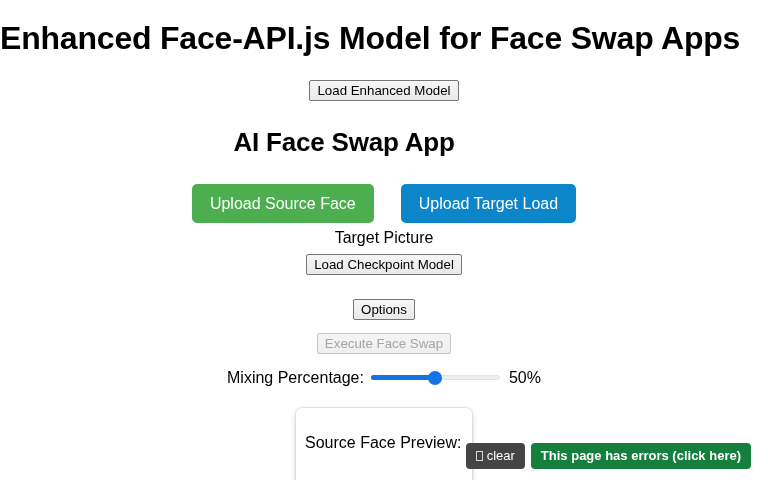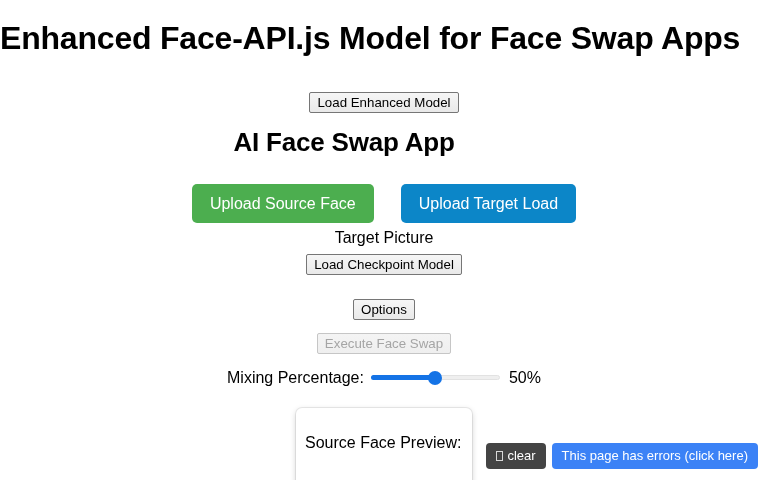--- a/index.html
+++ b/index.html
@@ -62,21 +62,21 @@
   }
   .btn-native:disabled,
   .btn-native.is-disabled {
     color: #a5a5a5;
     background-color: #efefef;
     background-image: linear-gradient(#f4f4f4, #efefef);
     border-color: #c6c6c6;
     cursor: default;
   }
 
-  #load-enhanced-row { top: 80px; margin-top: 12px; }
+  #load-enhanced-row { top: 80px; }
   #load-checkpoint-row { top: 254px; }
   #options-row { top: 299px; }
   #execute-row { top: 333px; }
 
   
   #upload-row {
     top: 184px;
     display: flex;
     justify-content: center;
     align-items: flex-start;
@@ -174,21 +174,21 @@
     left: 9px;
     top: 25px;
     font-size: 16px;
     line-height: 19px;
     white-space: nowrap;
   }
 
   
   #error-toolbar {
     position: absolute;
-    right: 10px;
+    right: 17px;
     bottom: 11px;
     display: flex;
     align-items: center;
     gap: 6px;
   }
   .chip {
     font-family: "Liberation Sans", sans-serif;
     font-size: 13px;
     line-height: 16px;
     border: none;
@@ -253,16 +253,16 @@
     </span>
     <span class="slider-value">50%</span>
   </div>
 
   <div id="preview-card">
     <span class="preview-title">Source Face Preview:</span>
   </div>
 
   <div id="error-toolbar">
     <button class="chip clear" style="background: rgb(68, 68, 68);"><span class="trash-glyph"></span><span>clear</span></button>
-    <button class="chip errors" style="background: #3b82f6;">This page has errors (click here)</button>
+    <button class="chip errors" style="background: #15803d; font-weight: bold;">This page has errors (click here)</button>
   </div>
 
 </div>
 
 </body></html>

